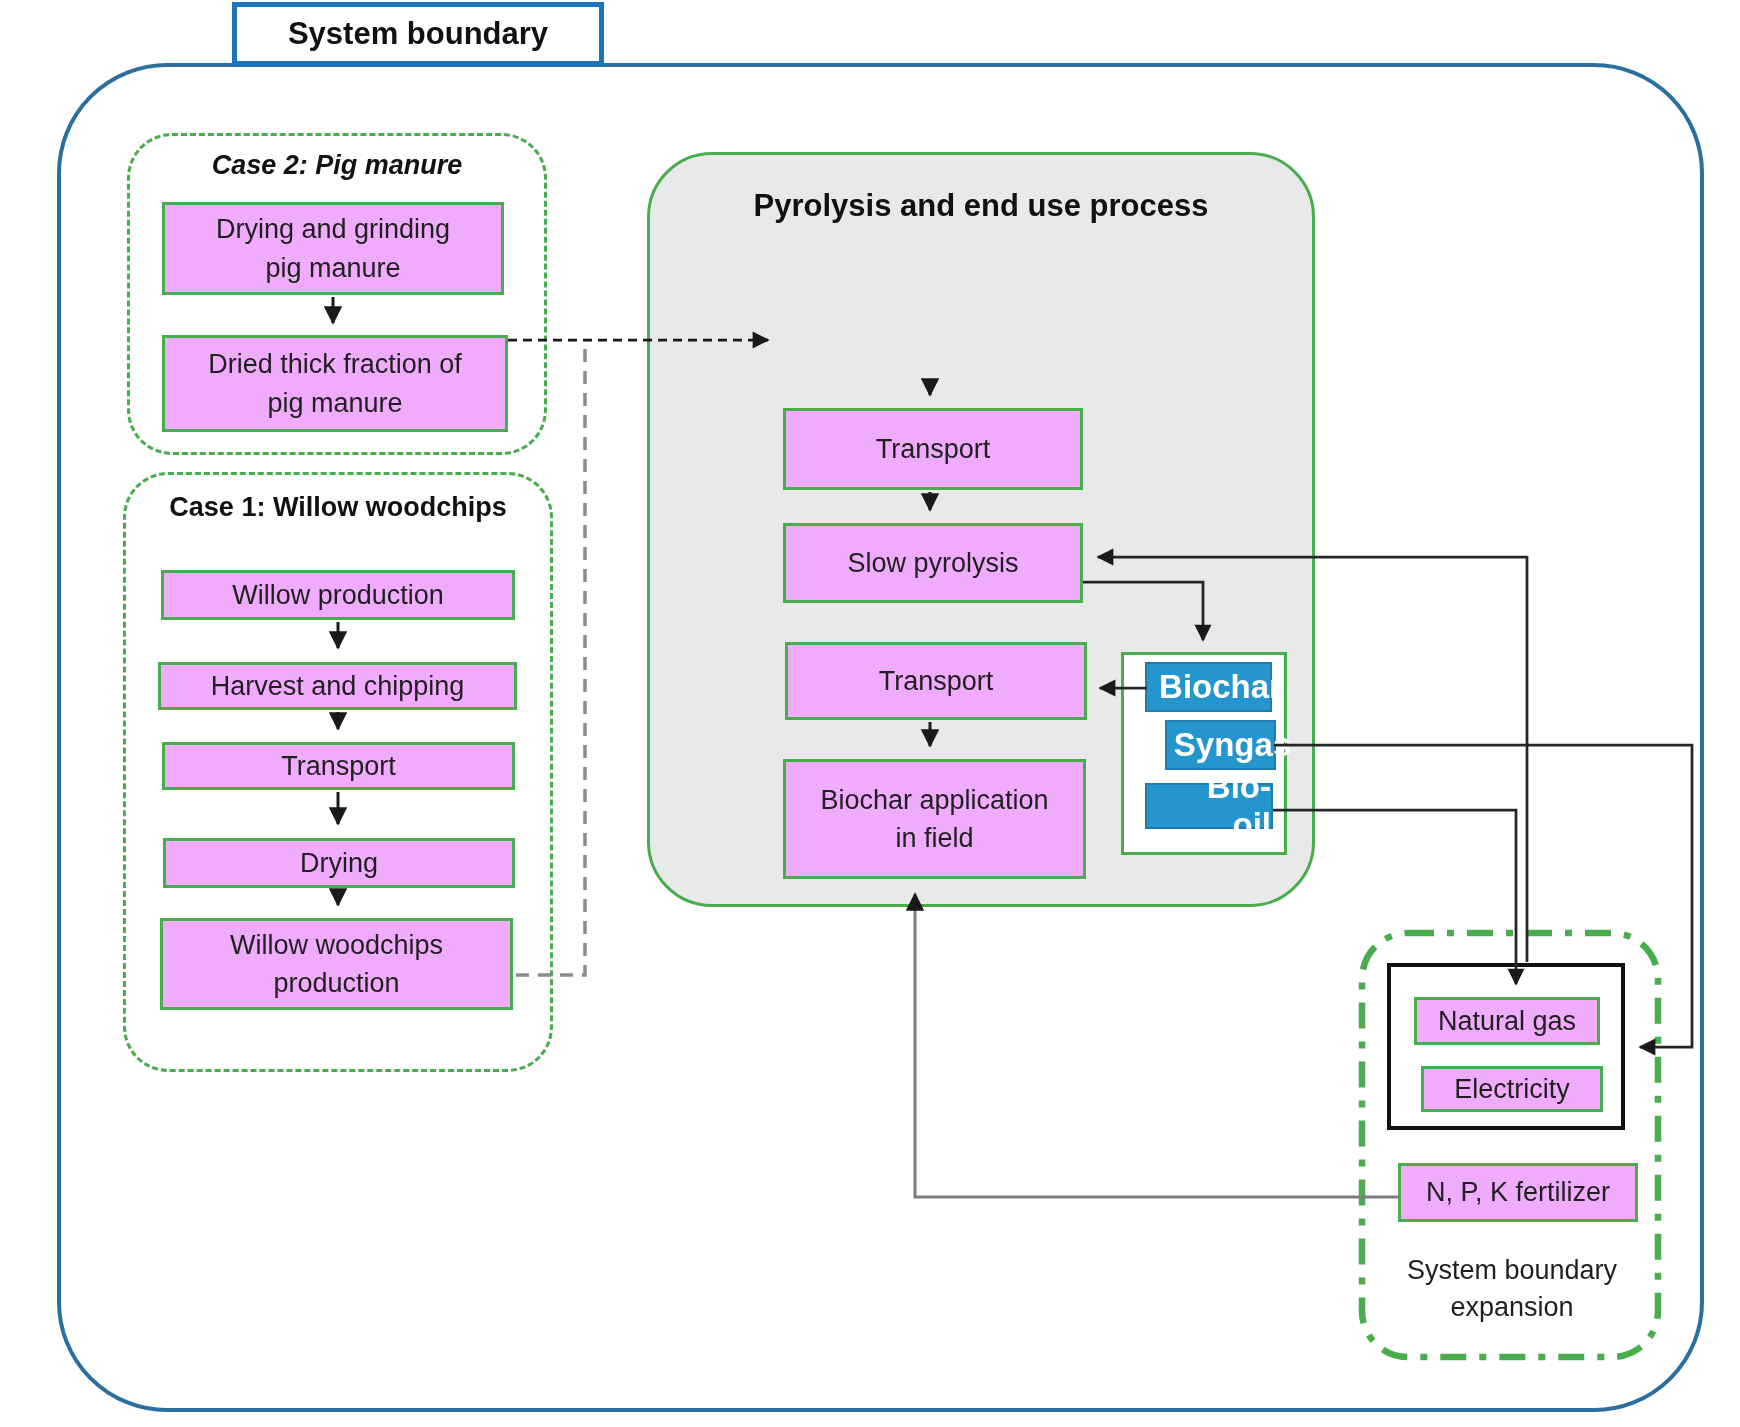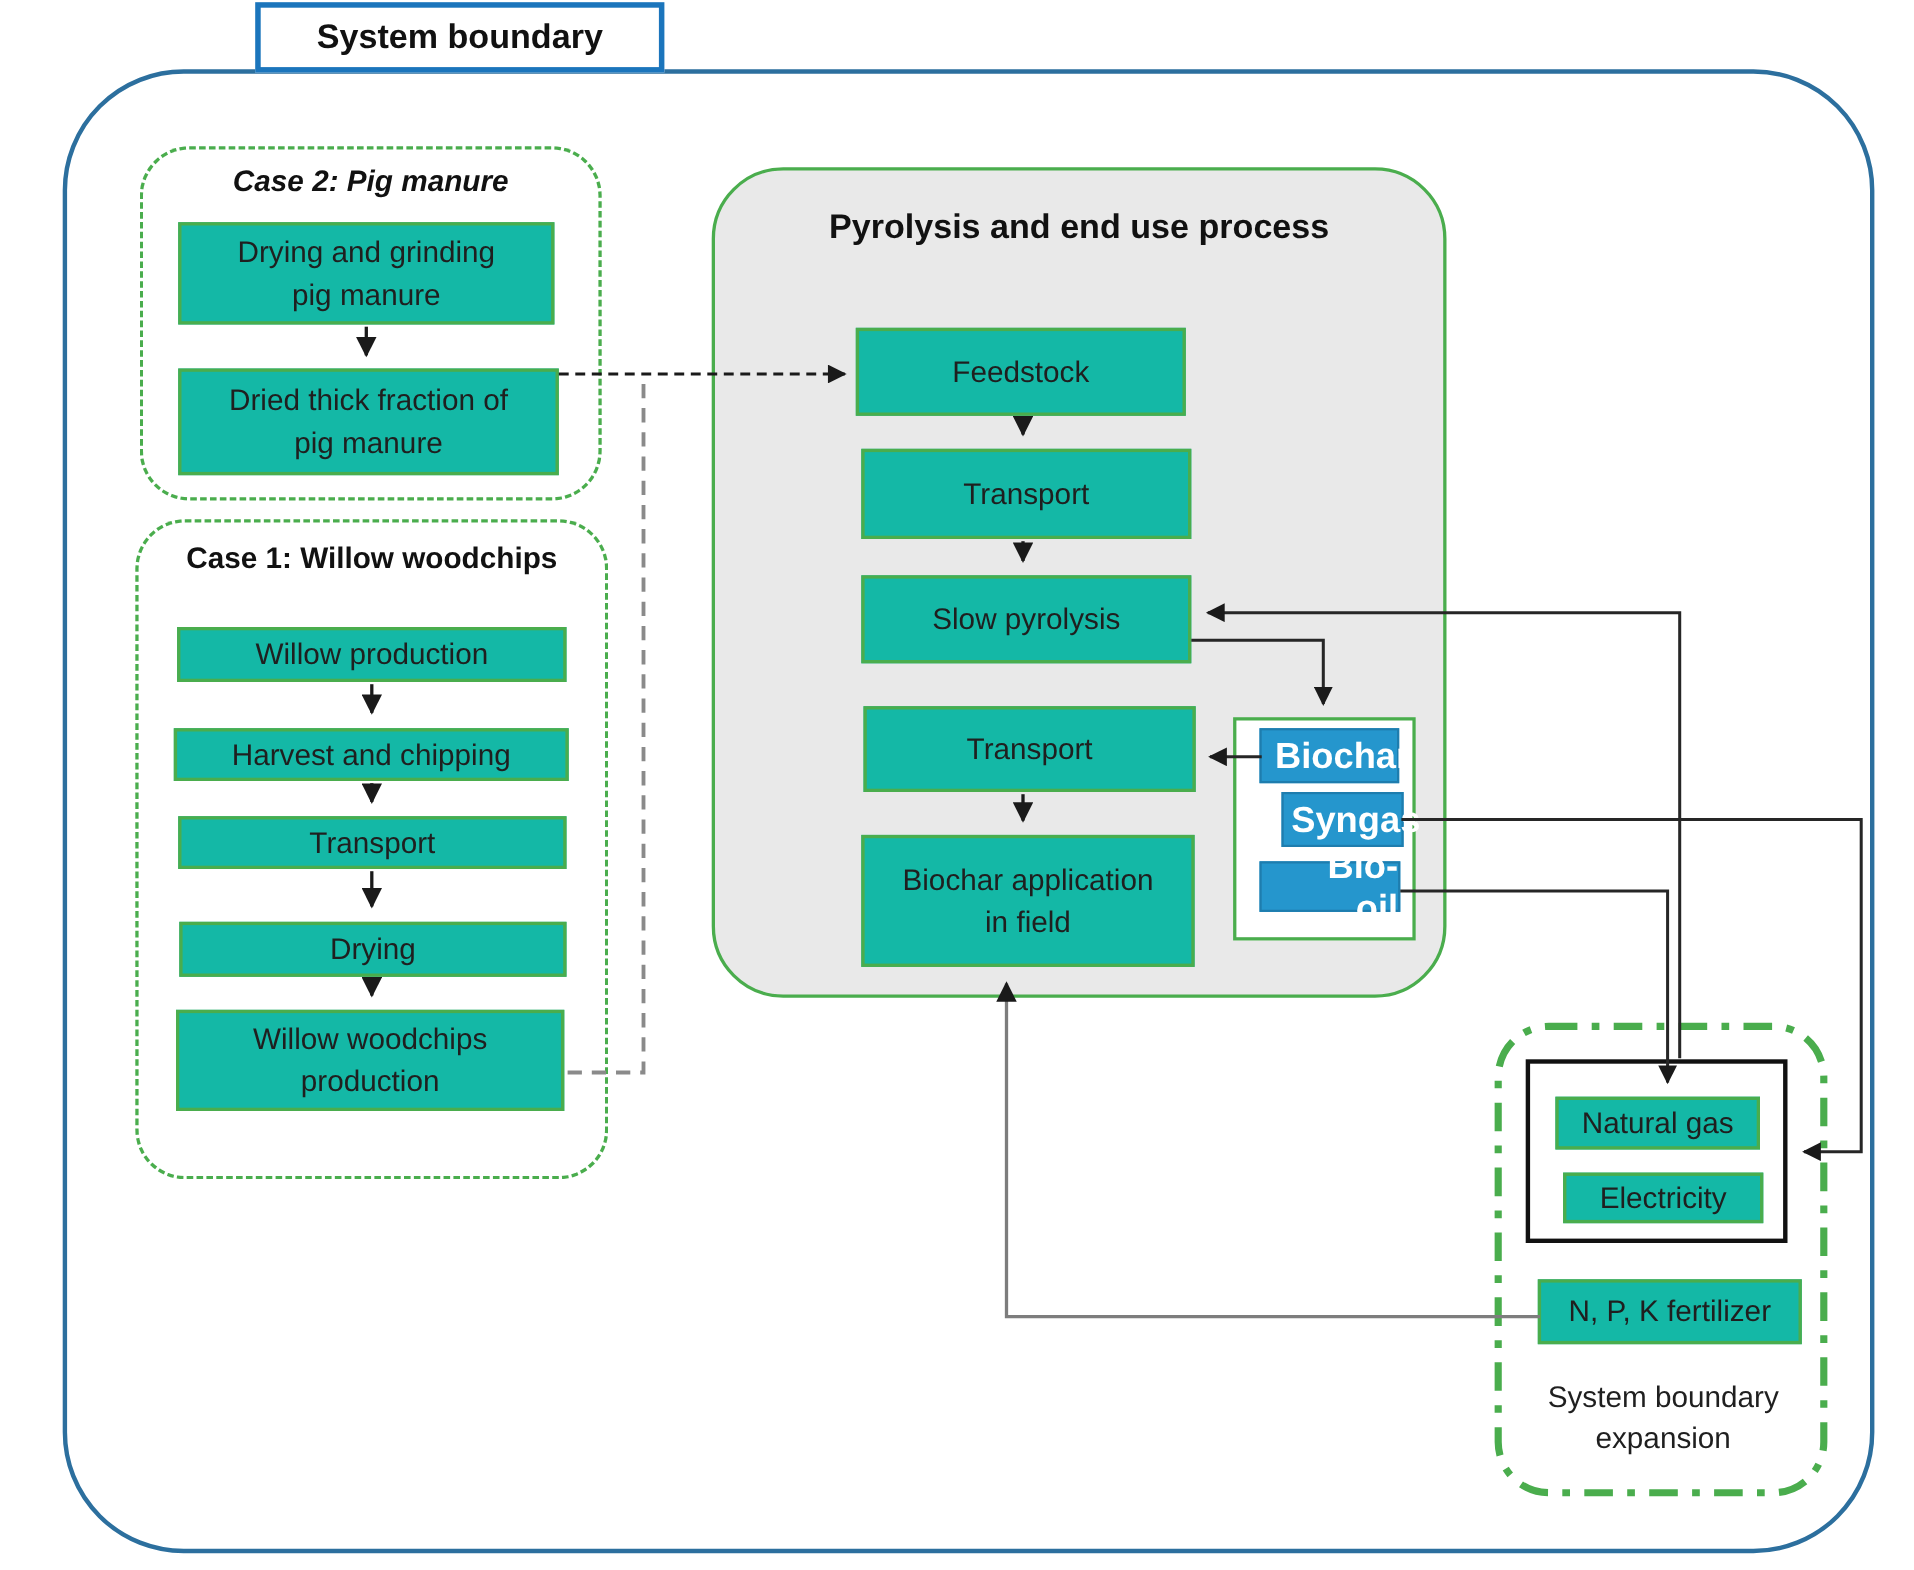--- a/index.html
+++ b/index.html
@@ -16,21 +16,21 @@
     border:5px solid var(--label-blue);z-index:20;display:flex;align-items:center;justify-content:center;
     font-size:31px;font-weight:bold;color:#111;}
   .dashed-group{position:absolute;border:3px dashed var(--green);border-radius:45px;z-index:2;background:transparent;}
   .case2-border{left:127px;top:133px;width:420px;height:322px;}
   .case1-border{left:123px;top:472px;width:430px;height:600px;}
   .group-title{position:absolute;z-index:12;text-align:center;font-weight:bold;font-size:27px;color:#111;}
   .pyro-panel{position:absolute;left:647px;top:152px;width:668px;height:755px;background:var(--panel-gray);
     border:3px solid var(--green);border-radius:65px;z-index:2;}
   .pyro-title{position:absolute;left:697px;top:188px;width:568px;z-index:12;text-align:center;
     font-weight:bold;font-size:31px;color:#111;}
-  .gbox{position:absolute;background:#14b8a6;border:3px solid var(--green);z-index:10;
+  .gbox{position:absolute;background:#f0abfc;border:3px solid var(--green);z-index:10;
     display:flex;flex-direction:column;align-items:center;justify-content:center;text-align:center;
     font-size:27px;color:#1f1f1f;line-height:1.42;padding:2px 8px;}
   .bluebox{position:absolute;background:var(--product-blue);border:2px solid var(--product-blue-border);
     z-index:11;display:flex;align-items:center;justify-content:center;text-align:center;
     font-size:33px;font-weight:bold;color:#fff;padding-left:24px;}
   .products-container{position:absolute;left:1121px;top:652px;width:166px;height:203px;background:#fff;
     border:3px solid var(--green);z-index:9;}
   .energy-box{position:absolute;left:1387px;top:963px;width:238px;height:167px;background:#fff;
     border:4px solid #111;z-index:9;}
   .exp-label{position:absolute;left:1372px;top:1252px;width:280px;z-index:12;text-align:center;
@@ -76,23 +76,20 @@
   <div class="gbox" style="left:163px;top:838px;width:352px;height:50px;text-align:center;">
     <span>Drying</span>
   </div>
   <div class="gbox" style="left:160px;top:918px;width:353px;height:92px;">
     <span>Willow woodchips</span>
     <span>production</span>
   </div>
 
   <div class="pyro-panel"></div>
   <div class="pyro-title">Pyrolysis and end use process</div>
-  <div class="gbox" style="left:778px;top:298px;width:300px;height:80px;">
-    <span>Feedstock</span>
-  </div>
   <div class="gbox" style="left:783px;top:408px;width:300px;height:82px;">
     <span>Transport</span>
   </div>
   <div class="gbox" style="left:783px;top:523px;width:300px;height:80px;">
     <span>Slow pyrolysis</span>
   </div>
   <div class="gbox" style="left:785px;top:642px;width:302px;height:78px;">
     <span>Transport</span>
   </div>
   <div class="gbox" style="left:783px;top:759px;width:303px;height:120px;">

